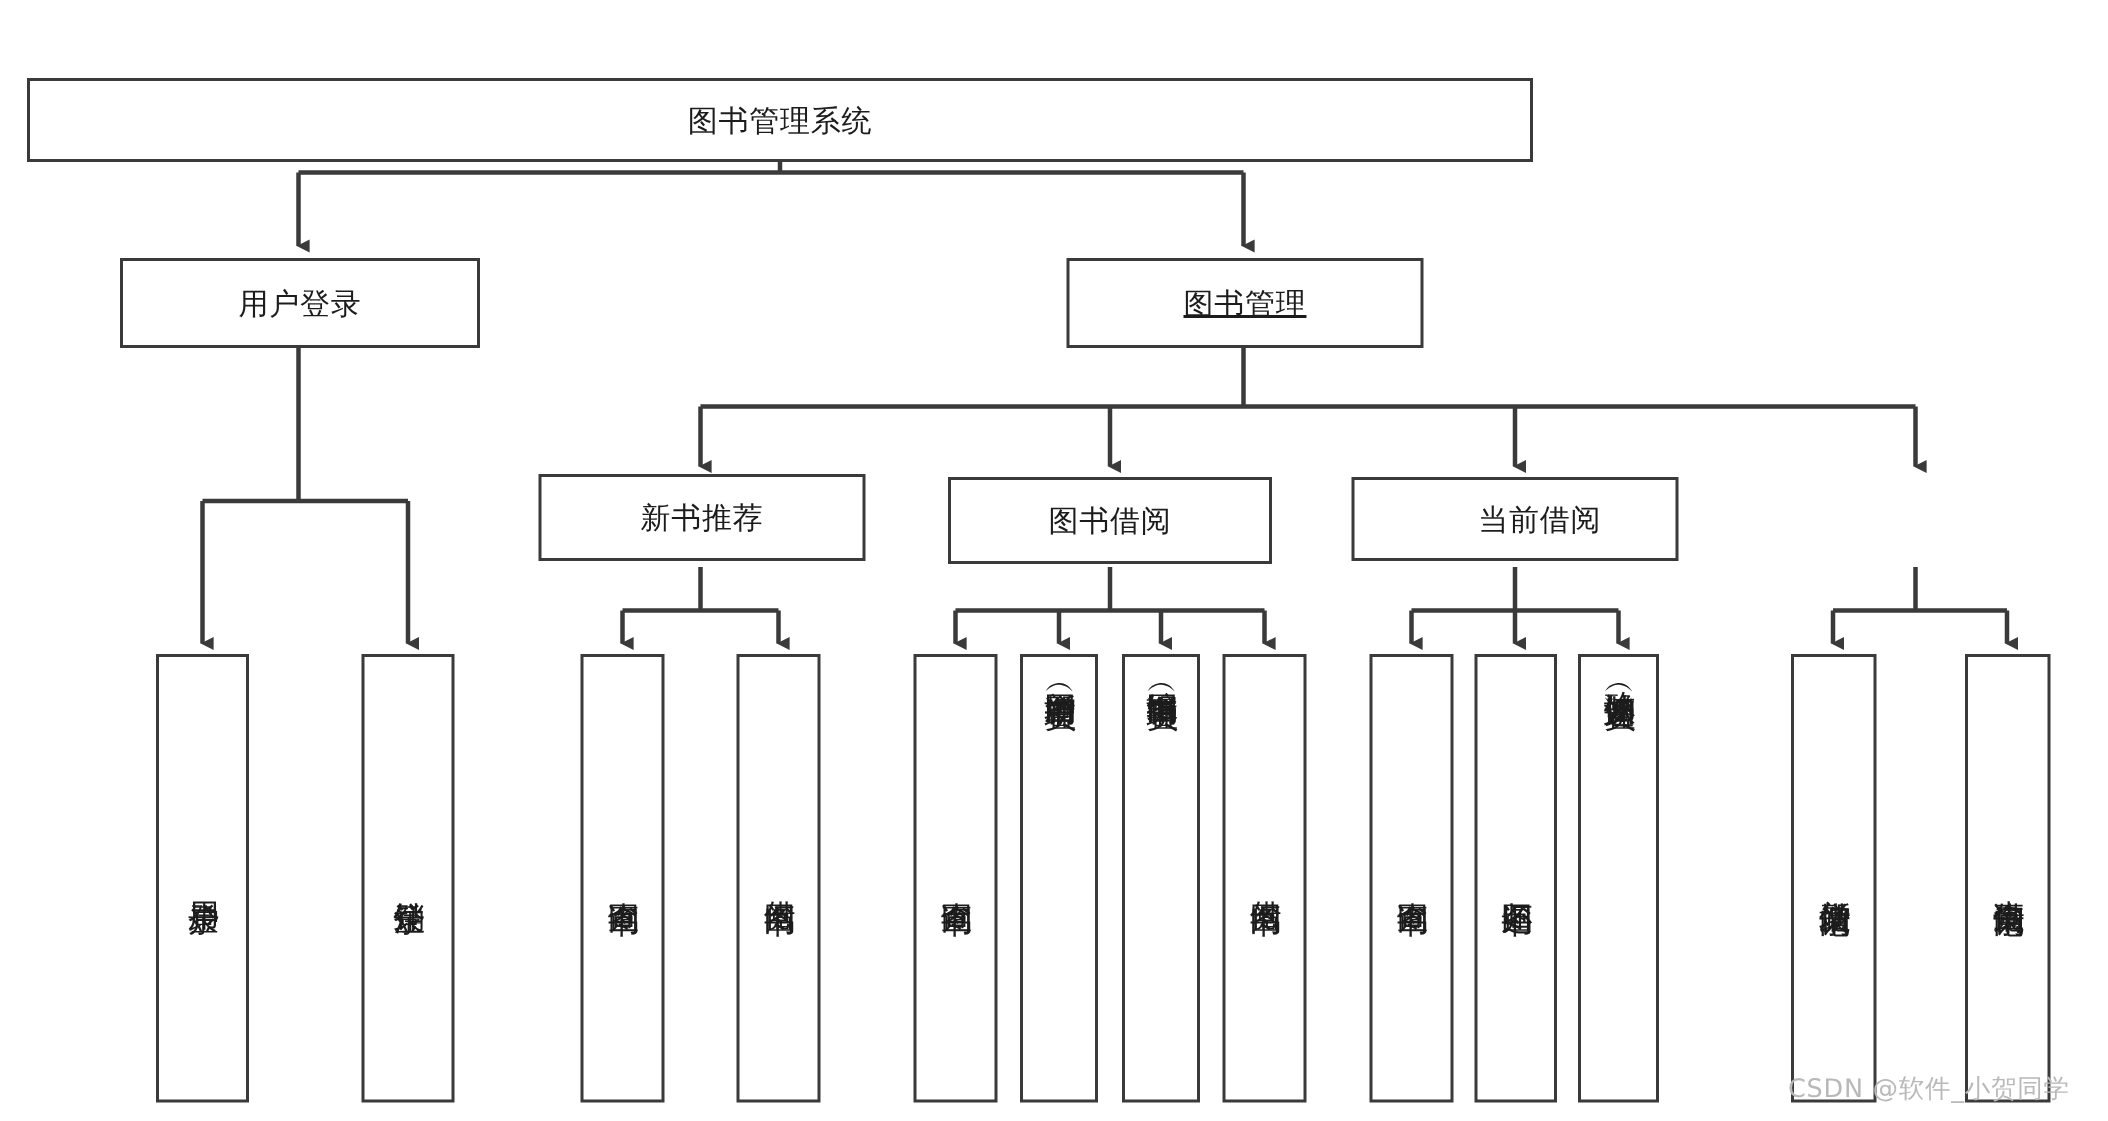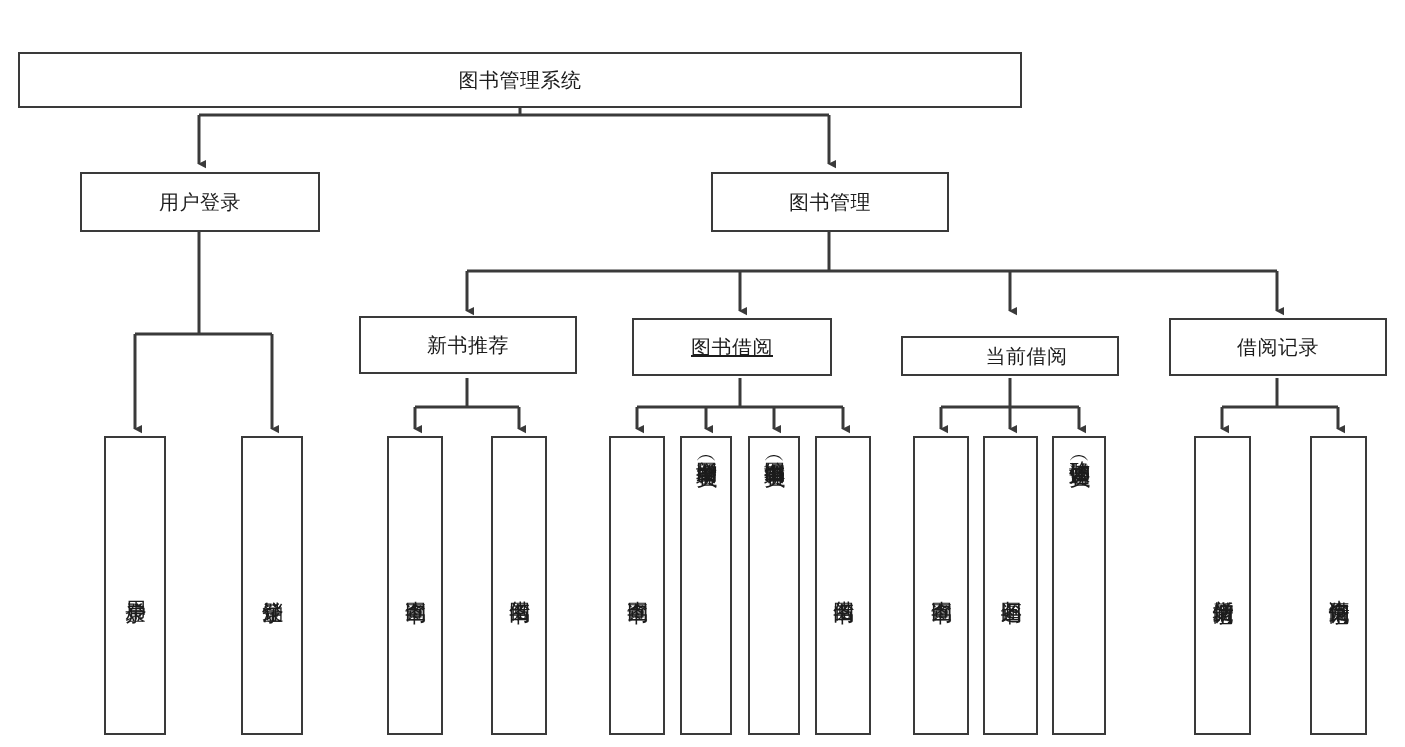--- a/index.html
+++ b/index.html
@@ -126,35 +126,32 @@
     </g>
   </svg>
 
   <div class="node root" style="left:18px; top:12px; width:1004px; height:56px;">
     <span class="node-label">图书管理系统</span>
   </div>
 
   <div class="node" style="left:80px; top:172px; width:240px; height:60px;">
     <span class="node-label">用户登录</span>
   </div>
-  <div class="node" style="left:711px; top:172px; width:238px; height:60px;">
+  <div class="node" style="left:711px; top:172px; width:238px; height:60px;text-decoration:underline;">
     <span class="node-label">图书管理</span>
   </div>
 
   <div class="node" style="left:359px; top:316px; width:218px; height:58px;">
     <span class="node-label">新书推荐</span>
   </div>
-  <div class="node" style="left:632px; top:318px; width:200px; height:58px;text-decoration:underline;">
+  <div class="node" style="left:632px; top:318px; width:216px; height:58px;">
     <span class="node-label">图书借阅</span>
   </div>
-  <div class="node" style="left:901px; top:336px; width:218px; height:40px;padding-left:33px;">
+  <div class="node" style="left:901px; top:318px; width:218px; height:56px;padding-left:33px;">
     <span class="node-label">当前借阅</span>
-  </div>
-  <div class="node" style="left:1169px; top:318px; width:218px; height:58px;">
-    <span class="node-label">借阅记录</span>
   </div>
 
   <div class="node leaf" style="left:104px; top:436px; width:62px; height:299px;">
     <span class="node-label">用户登录</span>
   </div>
   <div class="node leaf" style="left:241px; top:436px; width:62px; height:299px;">
     <span class="node-label">注销登录</span>
   </div>
 
   <div class="node leaf" style="left:387px; top:436px; width:56px; height:299px;">
@@ -187,14 +184,15 @@
     <span class="node-label">确认归还（管理员）</span>
   </div>
 
   <div class="node leaf" style="left:1194px; top:436px; width:57px; height:299px;">
     <span class="node-label">新增借阅记录</span>
   </div>
   <div class="node leaf" style="left:1310px; top:436px; width:57px; height:299px;">
     <span class="node-label">查询借阅记录</span>
   </div>
 
+  <div class="watermark" style="left:1192px; top:714px;">CSDN @软件_小贺同学</div>
 
 </div>
 
 </body></html>

